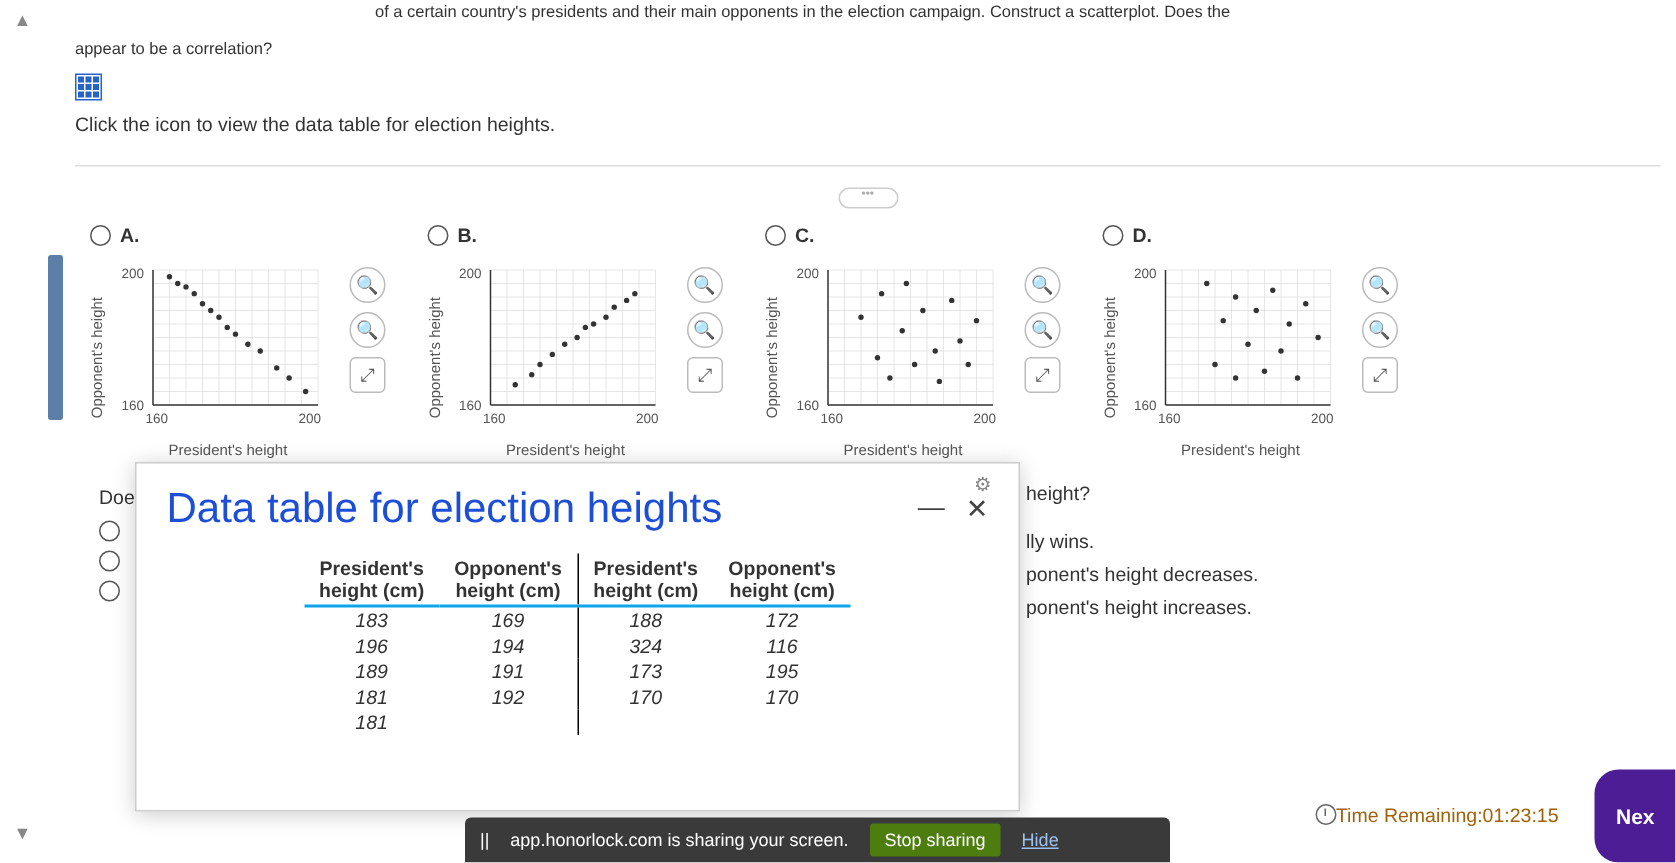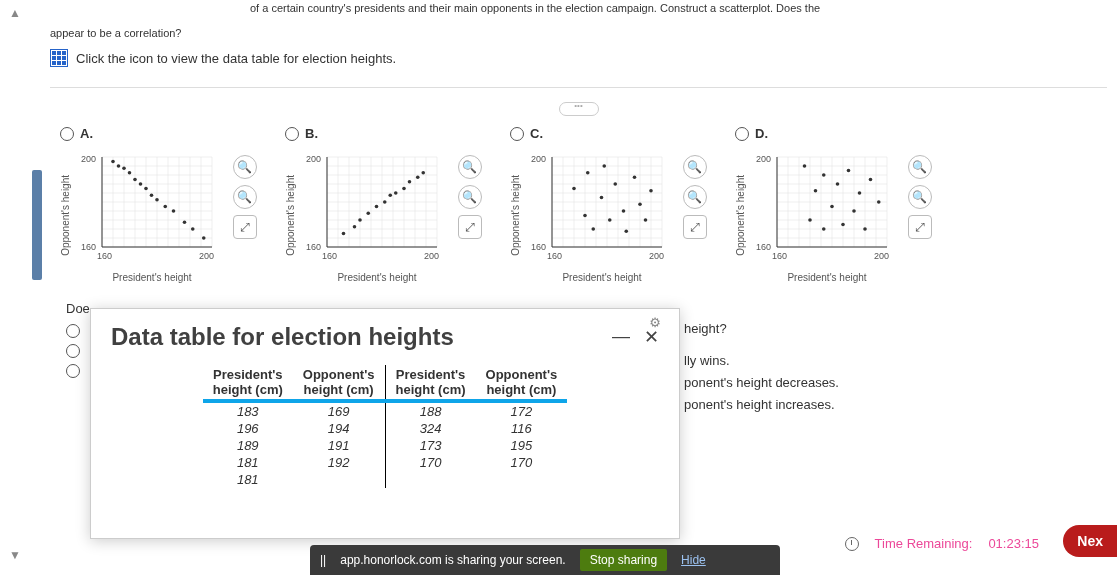--- a/index.html
+++ b/index.html
@@ -1,19 +1,19 @@
 <!DOCTYPE html>
 <html><head>
 <meta charset="utf-8">
 <style>
   * { box-sizing: border-box; margin: 0; padding: 0; }
   body { font-family: Arial, sans-serif; font-size: 13px; color: #333; background: #fff; width: 1117px; height: 575px; overflow: hidden; position: relative; }
   .page { padding: 0 10px 0 50px; }
   .q-text { font-size: 11px; color: #333; line-height: 1.5; margin-bottom: 8px; }
-  .link-row { display: flex; align-items: center; gap: 8px; margin: 6px 0 20px; }
+  .link-row { display: flex; gap: 8px; margin: 6px 0 20px; flex-direction: column; }
   .grid-icon { width: 18px; height: 18px; border: 1px solid #2563c9; display: grid; grid-template-columns: 1fr 1fr 1fr; grid-template-rows: 1fr 1fr 1fr; gap: 1px; padding: 1px; }
   .grid-icon span { background: #2563c9; }
   .link-text { color: #333; font-size: 13px; }
   hr.sep { border: none; border-top: 1px solid #ddd; margin: 8px 0 14px; }
   .left-rail { position: absolute; left: 4px; top: 0; width: 28px; }
   .rail-btn { width: 22px; height: 22px; margin: 2px 0; display:flex; align-items:center; justify-content:center; color:#888; font-size:12px;}
   .side-bar { position:absolute; left:32px; top:170px; width:10px; height:110px; background:#5b7fa8; border-radius:2px; }
   .pill { width: 40px; height: 14px; border: 1px solid #ccc; border-radius: 7px; margin: 0 auto 10px; position: relative; }
   .pill::after { content:"•••"; position:absolute; left:0; right:0; text-align:center; font-size:8px; color:#aaa; top:-2px;}
   .options { display: flex; gap: 28px; padding-left: 10px; }
@@ -29,36 +29,36 @@
   svg.plot { width: 150px; height: 120px; }
   .plot .axis line { stroke:#333; stroke-width:1;}
   .plot .pt { fill:#333; }
   .below { margin-top: 18px; padding-left: 16px; }
   .sub-q { font-size:13px; margin-bottom:8px;}
   .sub-opts { display:flex; flex-direction:column; gap:6px;}
   .sub-opt { display:flex; align-items:center; gap:8px;}
   
   .modal { position: absolute; left: 90px; top: 308px; width: 590px; background:#fff; border:1px solid #ccc; box-shadow: 0 2px 14px rgba(0,0,0,.2); padding: 14px 20px 50px; }
   .modal-head { display:flex; justify-content:space-between; align-items:center; margin-bottom: 14px;}
-  .modal-title { font-size: 24px; font-weight: bold; color:#404040; }
+  .modal-title { font-size: 28px; font-weight: normal; color:#1d4ed8; }
   .modal-ctrls { display:flex; gap:14px; font-size:18px; color:#444;}
   .tbl { border-collapse: collapse; margin: 0 auto; font-size: 13px; }
-  .tbl th { border-bottom:4px solid #0ea5e9; padding: 2px 10px; font-weight:bold; text-align:center; vertical-align:bottom;}
+  .tbl th { border-bottom:2px solid #0ea5e9; padding: 2px 10px; font-weight:bold; text-align:center; vertical-align:bottom;}
   .tbl td { padding: 1px 10px; text-align:center;font-style:italic; }
   .tbl .divcol { border-right:1px solid #000;}
   .gear { position:absolute; top:6px; right:18px; font-size:13px; color:#888;}
   
   .behind { position:absolute; left: 684px; top: 318px; font-size:13px; color:#333; line-height:1.8;}
   .behind .row { height: 22px; display:flex; align-items:center; gap:8px;}
   
   .sharebar { position:absolute; left: 310px; bottom: 0; width: 470px; height: 30px; background:#3a3a3a; color:#fff; display:flex; align-items:center; padding:0 10px; font-size:12px; gap:14px; border-radius:4px 4px 0 0;}
   .sharebar .stop { background:#4d7c0f; padding:4px 10px; border-radius:2px;}
   .sharebar .hide { color:#9cc2f0; text-decoration:underline;}
-  .timer { position:absolute; right: 78px; bottom: 24px; font-size:13px; color:#ec4899; display:flex; align-items:center; gap:16px;}
-  .next-btn { position:absolute; right:0; bottom:18px; background:#b91c1c; color:#fff; padding:8px 14px; border-radius:16px 0 0 16px; font-size:14px; font-weight:bold;}
+  .timer { position:absolute; right: 78px; bottom: 24px; font-size:13px; color:#a16207; display:flex; align-items:flex-start; gap:0;}
+  .next-btn { position:absolute; right:0; bottom:0; background:#4c1d95; color:#fff; padding:23px 14px; border-radius:16px 0 0 16px; font-size:14px; font-weight:bold;}
   .clock { width:14px; height:14px; border:1.5px solid #666; border-radius:50%; position:relative;}
   .clock::after{content:""; position:absolute; left:5px; top:2px; width:1px; height:5px; background:#666;}
 </style>
 </head>
 <body>
 
 <div class="left-rail">
   <div class="rail-btn">▲</div>
   <div class="rail-btn" style="margin-top:520px;">▼</div>
 </div>

